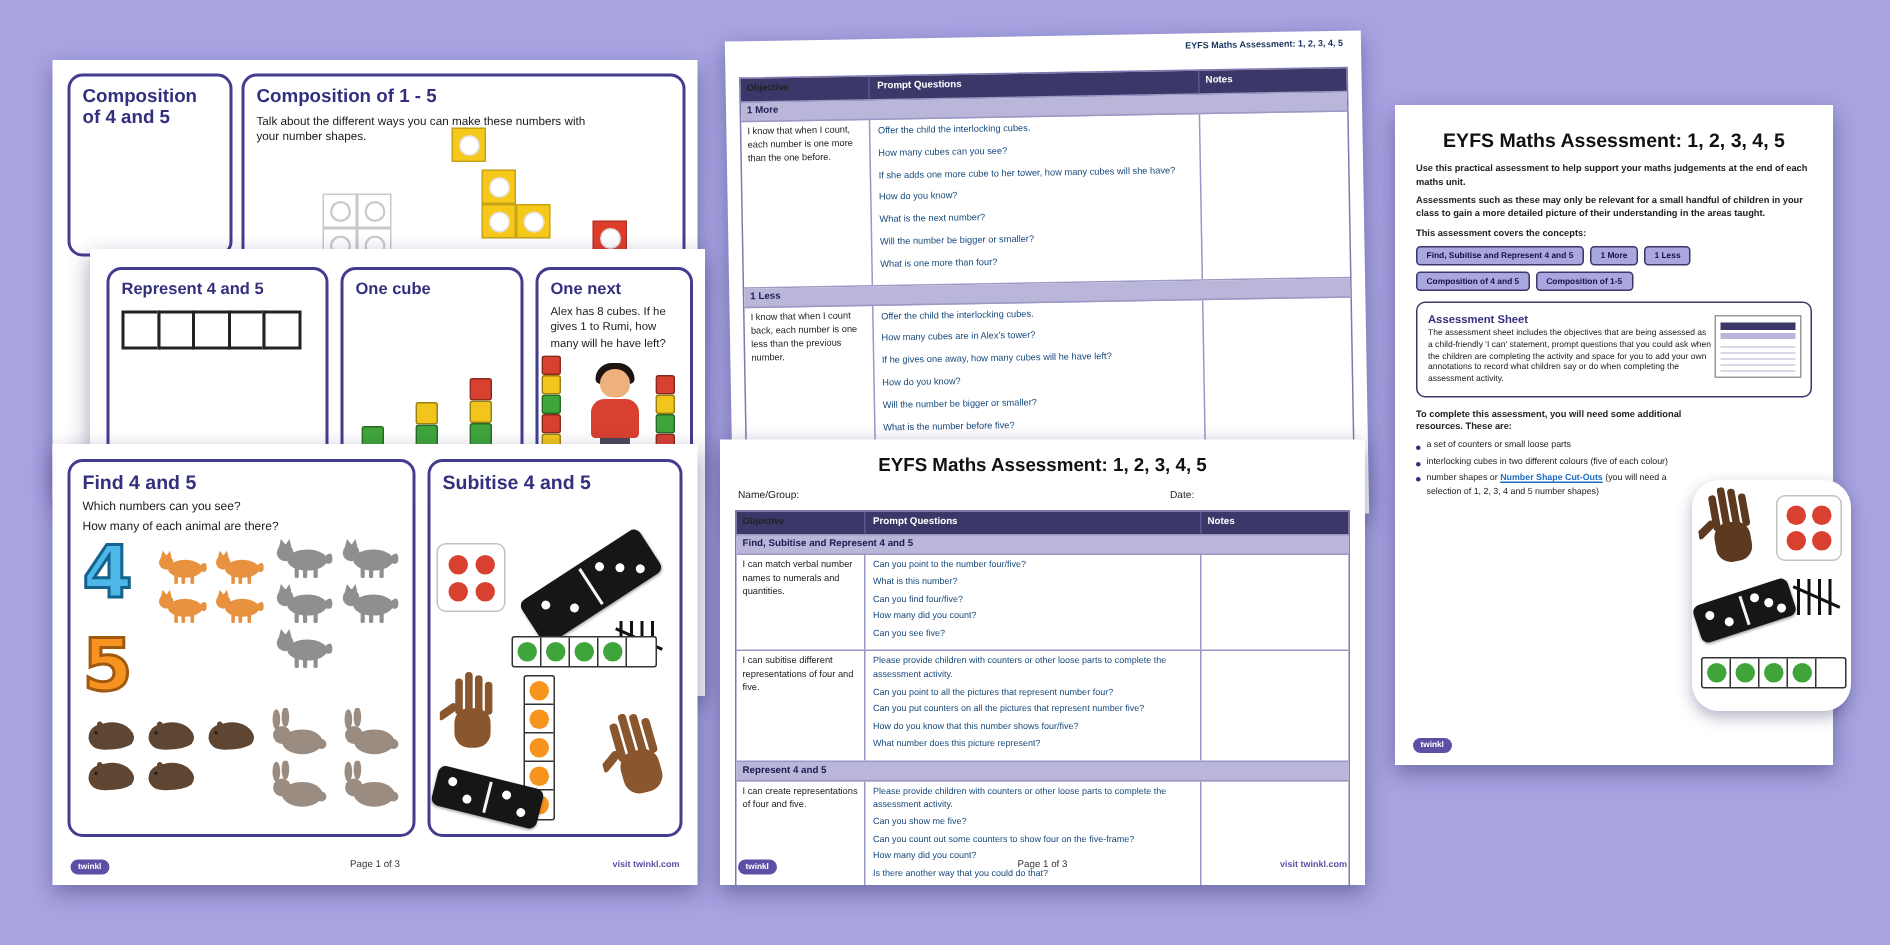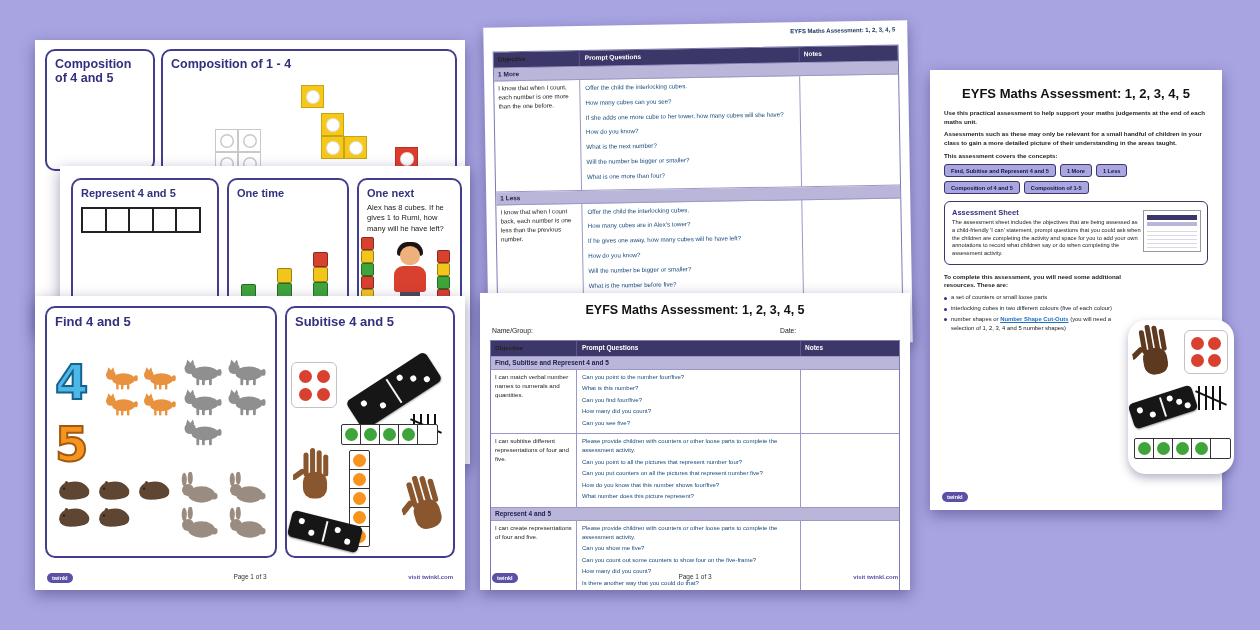--- a/index.html
+++ b/index.html
@@ -155,21 +155,22 @@
   </defs>
 </svg>
 
 <div class="canvas">
 
   <section class="page page1">
     <div class="card" style="left:10px;top:9px;width:110px;height:122px">
       <div class="card-title t12">Composition of 4 and 5</div>
     </div>
     <div class="card" style="left:126px;top:9px;width:296px;height:244px">
-      <div class="card-title t12">Composition of 1 - 4</div>
+      <div class="card-title t12">Composition of 1 - 5</div>
+      <p class="body8" style="width:232px">Talk about the different ways you can make these numbers with your number shapes.</p>
       <div class="nshape outline" style="left:52px;top:78px;grid-template-columns:repeat(2,23px)">
         <span class="sq">
             <span class="hole"></span>
           </span>
           <span class="sq">
             <span class="hole"></span>
           </span>
           <span class="sq">
             <span class="hole"></span>
           </span>
@@ -215,21 +216,21 @@
       <div class="card-title t11">Represent 4 and 5</div>
       <div class="fiveframe">
         <span class="cell"></span>
           <span class="cell"></span>
           <span class="cell"></span>
           <span class="cell"></span>
           <span class="cell"></span>
       </div>
     </div>
     <div class="card" style="left:167px;top:12px;width:122px;height:192px">
-      <div class="card-title t11">One time</div>
+      <div class="card-title t11">One cube</div>
       <div class="tower" style="left:12px;top:104px">
           <span class="cube c-green"></span>
         </div>
       <div class="tower" style="left:48px;top:88px">
           <span class="cube c-yellow"></span>
           <span class="cube c-green"></span>
         </div>
       <div class="tower" style="left:84px;top:72px">
           <span class="cube c-red"></span>
           <span class="cube c-yellow"></span>
@@ -257,20 +258,24 @@
           <span class="cube sm c-yellow"></span>
           <span class="cube sm c-green"></span>
           <span class="cube sm c-red"></span>
         </div>
     </div>
   </section>
 
   <section class="page page3">
     <div class="card" style="left:10px;top:10px;width:232px;height:252px">
       <div class="card-title t13">Find 4 and 5</div>
+      <div>
+          <div class="mline">Which numbers can you see?</div>
+          <div class="mline">How many of each animal are there?</div>
+        </div>
       <div class="numeral four" style="left:8px;top:50px">4</div>
       <div class="animal-group" style="left:56px;top:58px;grid-template-columns:repeat(2,36px)">
         <svg class="animal" viewBox="0 0 60 40" width="36" height="24" style="fill:#e8913f">
             <use href="#sym-quad"></use>
           </svg>
         <svg class="animal" viewBox="0 0 60 40" width="36" height="24" style="fill:#e8913f">
             <use href="#sym-quad"></use>
           </svg>
         <svg class="animal" viewBox="0 0 60 40" width="36" height="24" style="fill:#e8913f">
             <use href="#sym-quad"></use>

